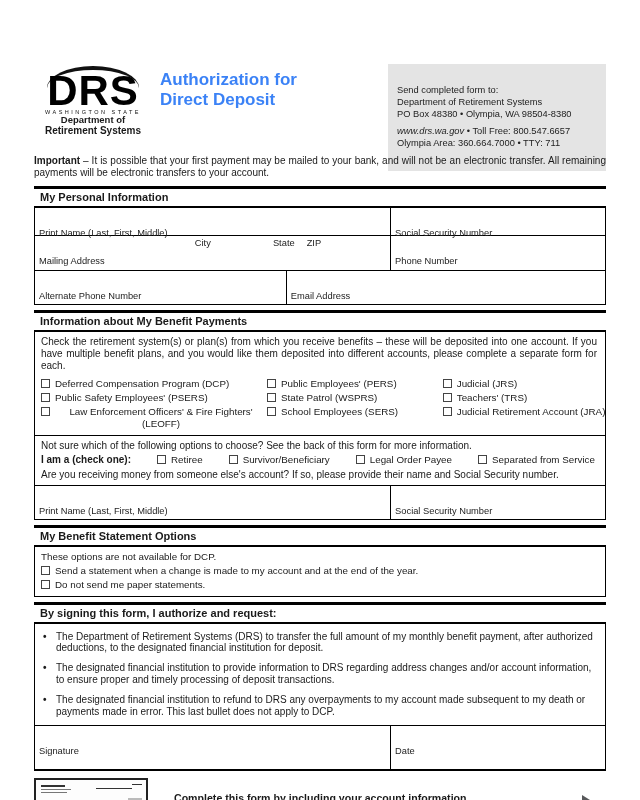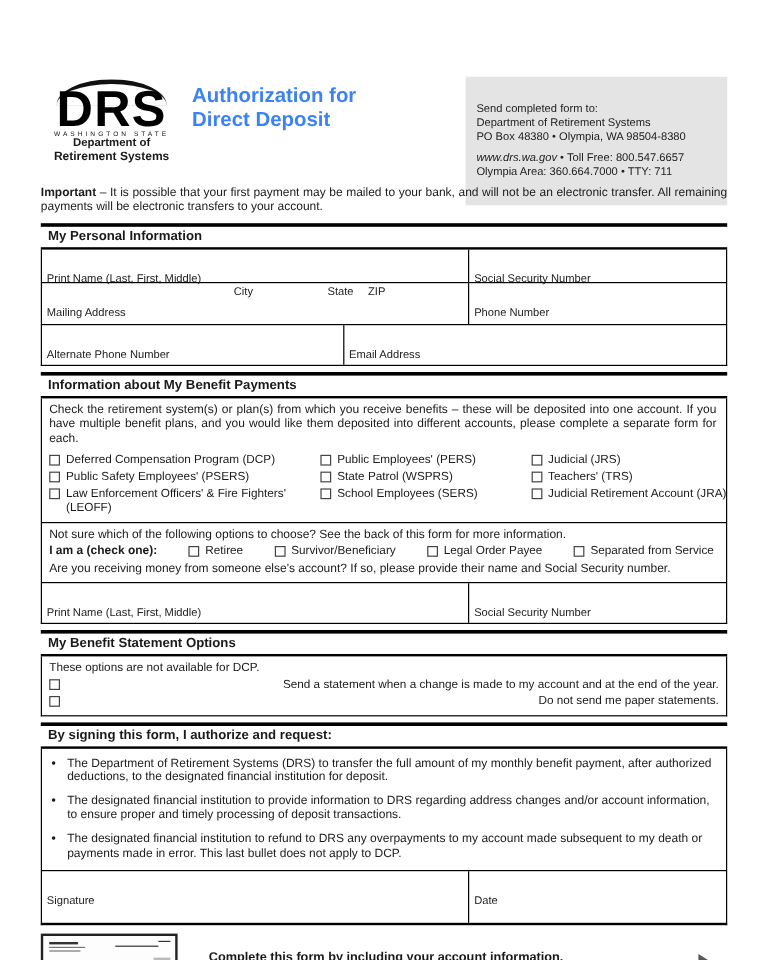--- a/index.html
+++ b/index.html
@@ -49,34 +49,34 @@
 
   
   .cb { display:inline-block; width:9px; height:9px; border:1px solid #444;
     background:#fff; flex:0 0 9px; margin-top:1px; }
   .opt { display:flex; align-items:flex-start; font-size:9.8px; line-height:12px; }
   .opt .cb { margin-right:5px; }
 
   
   .bp-intro { padding:4px 8px 2px 6px; font-size:10px; line-height:12px; text-align:justify; }
   .plans { display:flex; padding:2px 6px 5px 6px; }
-  .pcol1 { width:40.5%; } .pcol2 { width:31.5%; } .pcol3 { width:28%; }
+  .pcol1 { width:40.5%;text-align:center; } .pcol2 { width:31.5%; } .pcol3 { width:28%; }
   .plans .opt { margin-top:2px; }
   .pcol3 .opt { white-space:nowrap; }
   .bp-mid { border-top:1px solid #000; padding:3px 6px 4px 6px; }
   .bp-line { font-size:10px; line-height:13px; }
   .iam { display:flex; align-items:center; margin:2px 0; }
   .iam .iam-lbl { font-weight:bold; font-size:10px; }
   .iam .opt { margin-left:26px; }
   .iam .opt:first-of-type { }
 
   
   .so { padding:3px 6px 5px 6px; }
   .so-note { font-size:9.8px; line-height:13px; }
-  .so .opt { margin-top:2px;justify-content:space-between; }
+  .so .opt { margin-top:2px; }
 
   
   .bullets { padding:7px 10px 6px 8px; }
   .bullet { display:flex; font-size:10px; line-height:11.8px; margin-bottom:8px; }
   .bullet:last-child { margin-bottom:2px; }
   .bullet .dot { width:13px; flex:0 0 13px; font-weight:bold; }
   .sig-row { border-top:1px solid #000; border-bottom:1px solid #000; }
   .auth-box { border-bottom:2px solid #000; }
 
   

